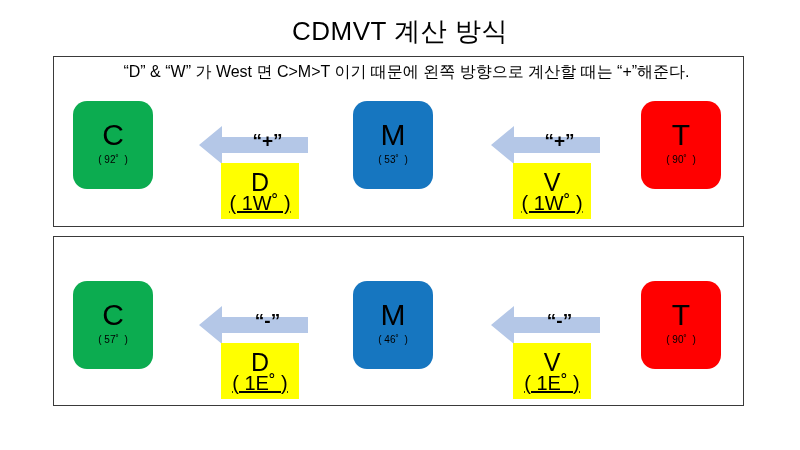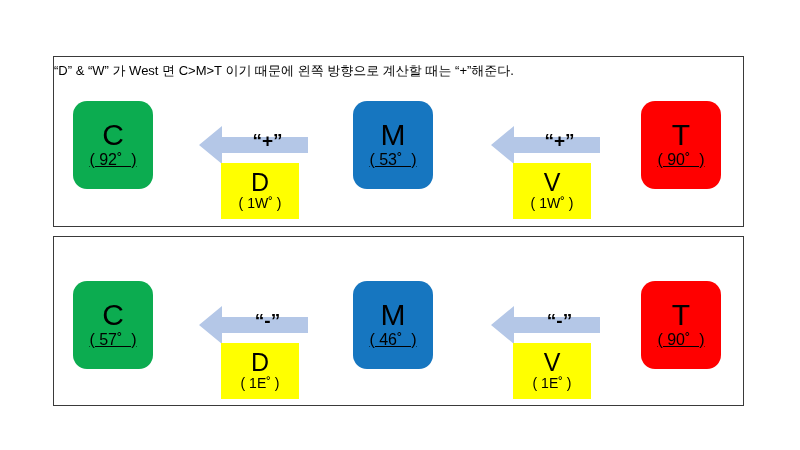--- a/index.html
+++ b/index.html
@@ -10,55 +10,56 @@
   .title{
     position:absolute;left:0;top:14px;width:100%;text-align:center;
     font-size:26px;font-weight:500;letter-spacing:0.5px;
   }
   .panel{
     position:absolute;left:53px;width:689px;border:1.5px solid #3a3a3a;background:#fff;
   }
   .panel-1{top:56px;height:169px;}
   .panel-2{top:236px;height:168px;}
   .panel-header{
-    position:absolute;top:5px;left:0;width:100%;
-    font-size:13px;white-space:pre;
+    position:absolute;top:5px;left:8px;width:100%;text-align:center;
+    font-size:16px;white-space:pre;
   }
   .bigbox{
     position:absolute;width:80px;height:88px;border-radius:14px;
     display:flex;flex-direction:column;align-items:center;justify-content:center;
   }
   .bigbox .letter{font-size:30px;line-height:30px;}
-  .bigbox .val{font-size:16px;line-height:20px;white-space:pre;text-decoration:underline;}
+  .bigbox .val{font-size:10px;line-height:20px;white-space:pre;}
   .box-c{left:19px;top:44px;background:var(--green,#0cac50);}
   .box-m{left:299px;top:44px;background:var(--blue,#1676c0);}
   .box-t{left:587px;top:44px;background:var(--red,#ff0000);}
   .smallbox{
     position:absolute;width:78px;height:56px;background:var(--yellow,#ffff00);
     display:flex;flex-direction:column;align-items:center;justify-content:center;top:106px;
   }
   .smallbox .letter{font-size:25px;line-height:25px;}
-  .smallbox .val{font-size:14px;line-height:17px;white-space:pre;}
+  .smallbox .val{font-size:20px;line-height:17px;white-space:pre;text-decoration:underline;}
   .box-d{left:167px;}
   .box-v{left:459px;}
   .arrow{
     position:absolute;width:109px;height:38px;top:69px;
   }
   .arrow svg{position:absolute;left:0;top:0;width:100%;height:100%;display:block;}
   .arrow .arrow-label{
     position:absolute;left:28px;top:0;width:81px;height:30px;text-align:center;
     font-size:19px;font-weight:bold;line-height:30px;
   }
   .arrow-left{left:145px;}
   .arrow-right{left:437px;}
 </style>
 </head>
 <body>
 
 <div class="slide">
+  <div class="title">CDMVT 계산 방식</div>
 
   <div class="panel panel-1">
     <div class="panel-header">“D” &amp; “W” 가 West 면 C&gt;M&gt;T 이기 때문에 왼쪽 방향으로 계산할 때는 “+”해준다.</div>
 
     <div class="bigbox box-c">
       <span class="letter">C</span>
       <span class="val">( 92˚  )</span>
     </div>
 
     <div class="arrow arrow-left">

